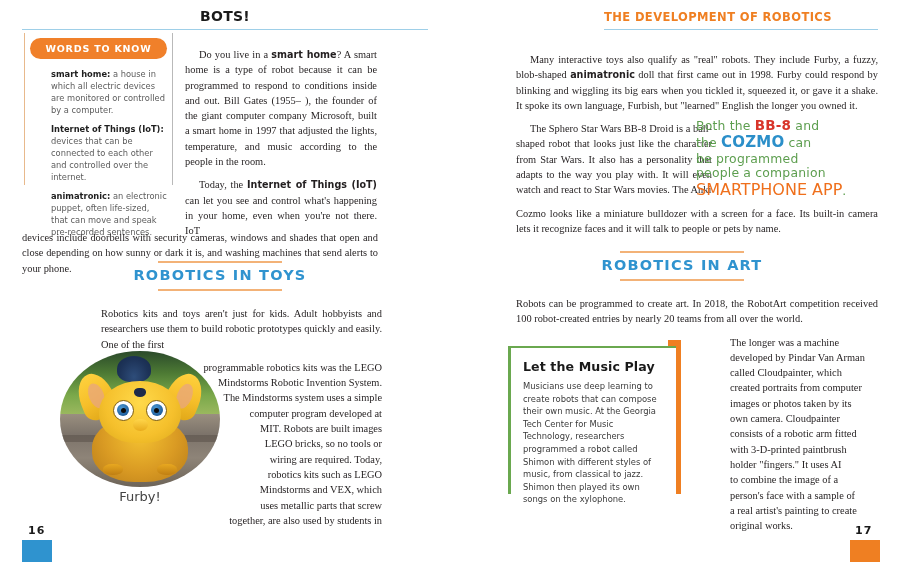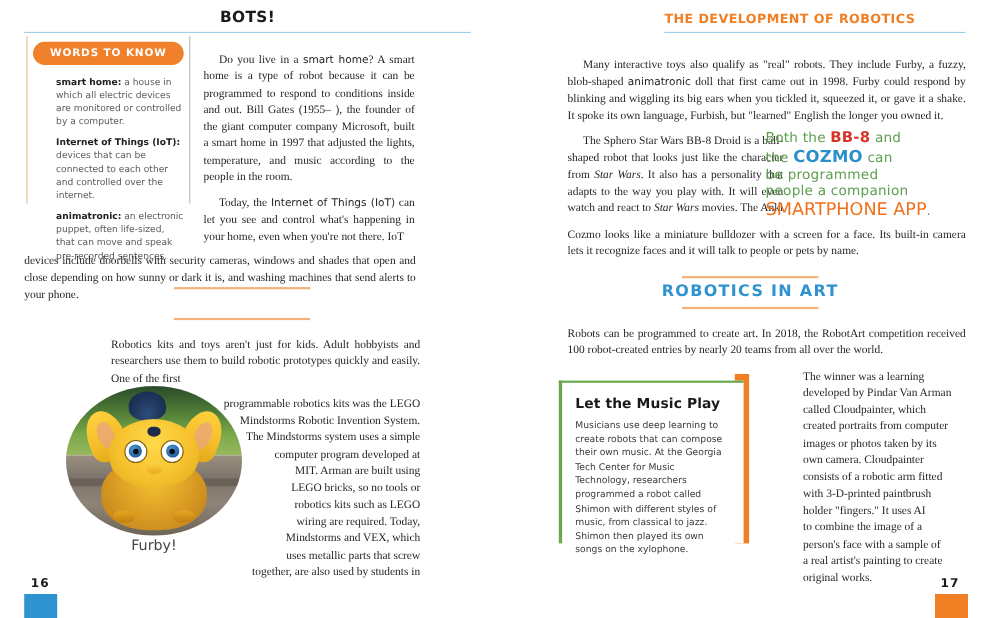--- a/index.html
+++ b/index.html
@@ -85,22 +85,22 @@
   
   .body {
     font-family: "Liberation Serif", serif;
     font-size: 10.4px;
     line-height: 1.47;
     color: #231f20;
     text-align: justify;
   }
   .body p { margin: 0 0 8px 0; }
   .body p.indent { text-indent: 14px; }
-  .bold-term { font-family: "DejaVu Sans", sans-serif; font-weight: normal; font-size: 9.6px; margin-top: 40px; }
-  .ital { font-style: italic; }
+  .bold-term { font-family: "DejaVu Sans", sans-serif; font-weight: bold; font-size: 9.6px; margin-top: 40px; }
+  .ital { }
 
   
   #left-col-top {
     position: absolute;
     left: 185px; top: 47px;
     width: 192px;
   }
   #left-full {
     position: absolute;
     left: 22px; top: 200px;
@@ -355,33 +355,34 @@
   <div class="body" id="left-col-top">
     <p class="indent"><span>Do you live in a </span><span class="bold-term">smart home</span><span>? A smart home is a type of robot because it can be programmed to respond to conditions inside and out. Bill Gates (1955– ), the founder of the giant computer company Microsoft, built a smart home in 1997 that adjusted the lights, temperature, and music according to the people in the room.</span></p>
     <p class="indent"><span>Today, the </span><span class="bold-term">Internet of Things (IoT)</span><span> can let you see and control what's happening in your home, even when you're not there. IoT</span></p>
   </div>
 
   <div class="body" id="left-full">
     <p>devices include doorbells with security cameras, windows and shades that open and close depending on how sunny or dark it is, and washing machines that send alerts to your phone.</p>
   </div>
 
   <div class="sec-rule" id="sec1-rule-top"></div>
+  <div class="sec-head" id="sec1-head">ROBOTICS IN TOYS</div>
   <div class="sec-rule" id="sec1-rule-bot"></div>
 
   <div class="body" id="toys-text">
     <p style="text-align:justify;margin-left:41px;">Robotics kits and toys aren't just for kids. Adult hobbyists and researchers use them to build robotic prototypes quickly and easily. One of the first</p>
     <div style="text-align:right; line-height:1.47;">
       <span class="wrapline">programmable robotics kits was the LEGO</span>
       <span class="wrapline">Mindstorms Robotic Invention System.</span>
       <span class="wrapline">The Mindstorms system uses a simple</span>
       <span class="wrapline">computer program developed at</span>
-      <span class="wrapline">MIT. Arman are built using</span>
+      <span class="wrapline">MIT. Robots are built images</span>
       <span class="wrapline">LEGO bricks, so no tools or</span>
+      <span class="wrapline">wiring are required. Today,</span>
       <span class="wrapline">robotics kits such as LEGO</span>
-      <span class="wrapline">wiring are required. Today,</span>
       <span class="wrapline">Mindstorms and VEX, which</span>
       <span class="wrapline">uses metallic parts that screw</span>
       <span class="wrapline">together, are also used by students in</span>
     </div>
   </div>
 
   <div id="furby">
     <div class="sky"></div>
     <div class="ground"></div>
     <div class="plank"></div>
@@ -425,21 +426,21 @@
     <div><span class="c-org">SMARTPHONE APP</span><span>.</span></div>
   </div>
 
   <div class="sec-rule" id="sec2-rule-top"></div>
   <div class="sec-head" id="sec2-head">ROBOTICS IN ART</div>
   <div class="sec-rule" id="sec2-rule-bot"></div>
 
   <div class="body" id="art-text">
     <p style="text-align:justify;">Robots can be programmed to create art. In 2018, the RobotArt competition received 100 robot-created entries by nearly 20 teams from all over the world.</p>
     <div class="narrow-right" style="text-align:left; line-height:1.47;">
-      <span class="wrapline">The winner was a learning</span>
+      <span class="wrapline">The longer was a machine</span>
       <span class="wrapline">developed by Pindar Van Arman</span>
       <span class="wrapline">called Cloudpainter, which</span>
       <span class="wrapline">created portraits from computer</span>
       <span class="wrapline">images or photos taken by its</span>
       <span class="wrapline">own camera. Cloudpainter</span>
       <span class="wrapline">consists of a robotic arm fitted</span>
       <span class="wrapline">with 3-D-printed paintbrush</span>
       <span class="wrapline">holder "fingers." It uses AI</span>
       <span class="wrapline">to combine the image of a</span>
       <span class="wrapline">person's face with a sample of</span>

